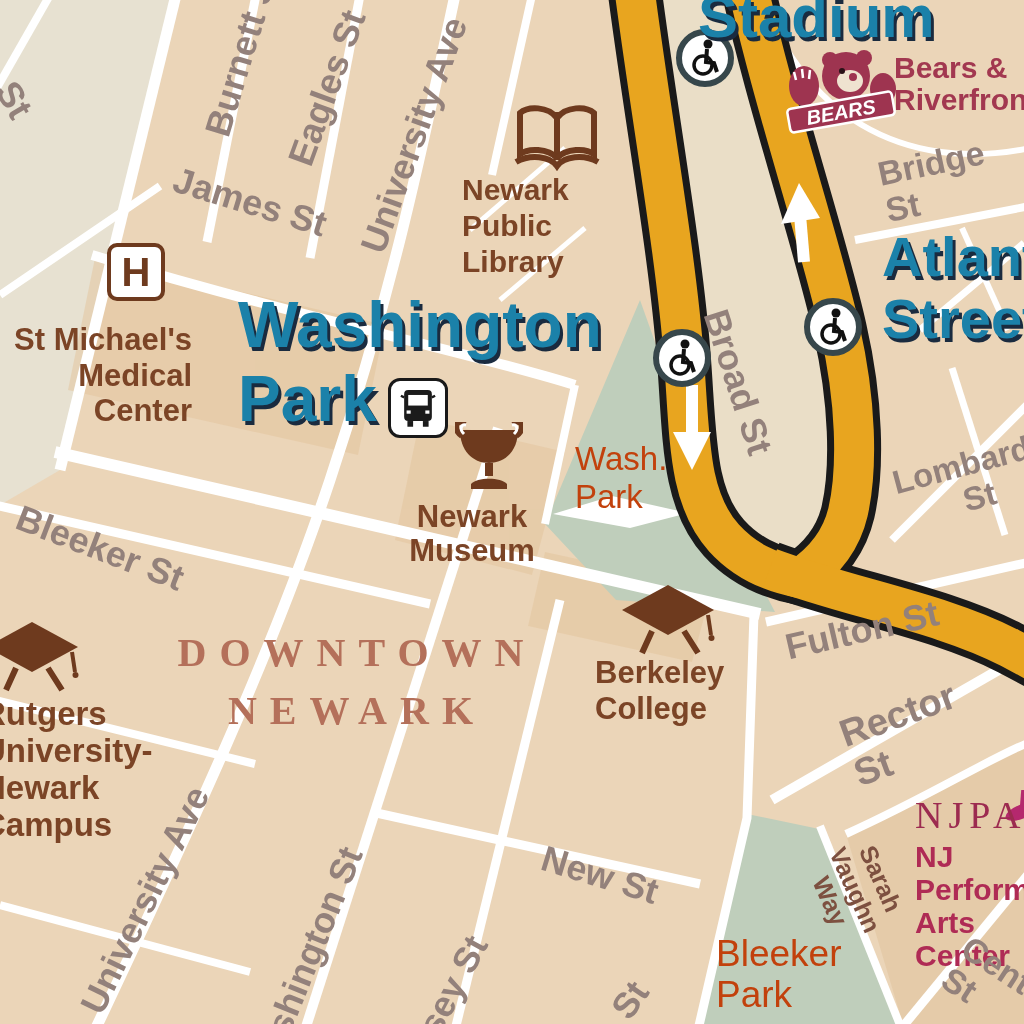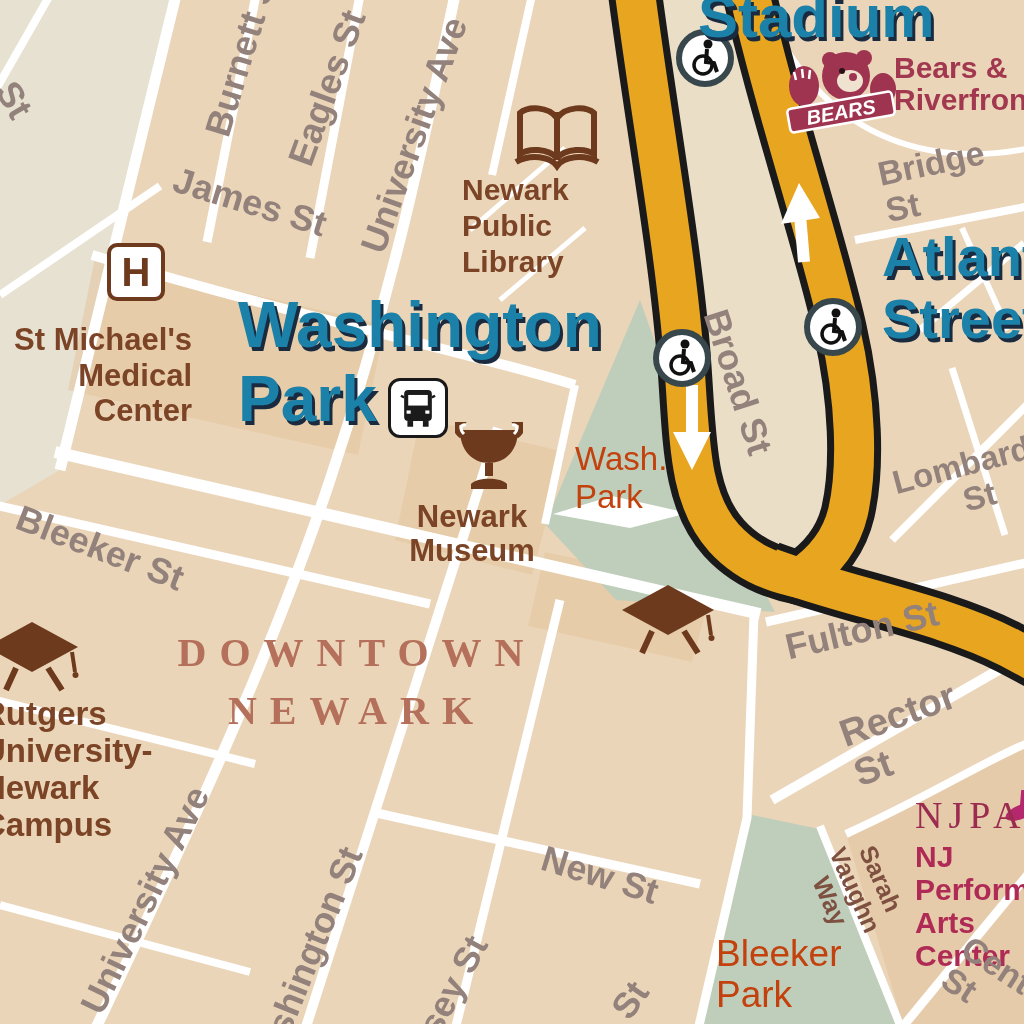--- a/index.html
+++ b/index.html
@@ -268,20 +268,22 @@
   <div class="lbl poi museum">Newark
 Museum</div>
   <div class="lbl street bleeker">Bleeker St</div>
   <div class="lbl downtown">DOWNTOWN
 NEWARK</div>
   <div class="lbl poi rutgers">Rutgers
 University-
 Newark
 Campus</div>
   <div class="lbl street uni-bot">University Ave</div>
+  <div class="lbl poi berkeley">Berkeley
+College</div>
   <div class="lbl street fulton">Fulton St</div>
   <div class="lbl street rector">Rector St</div>
   <div class="lbl street newst">New St</div>
   <div class="lbl street washst">Washington St</div>
   <div class="lbl street halsey">Halsey St</div>
   <div class="lbl street st-bot">St</div>
   <div class="lbl green military">Bleeker
 Park</div>
   <div class="lbl sarah">Sarah
 Vaughn

